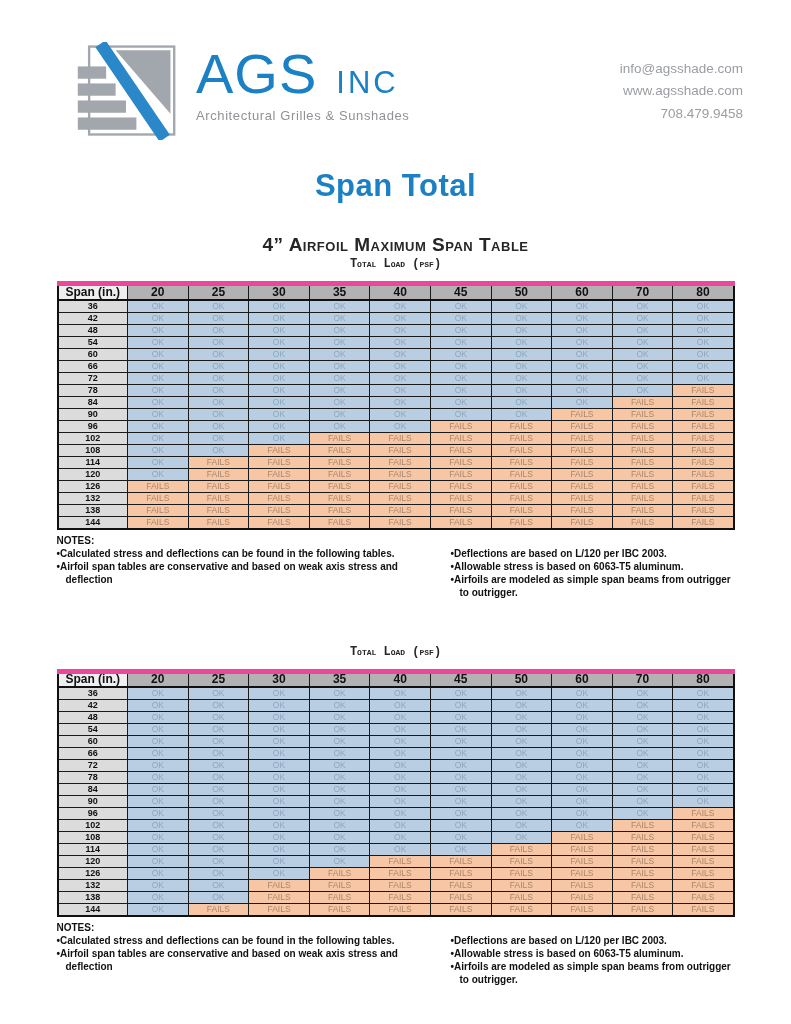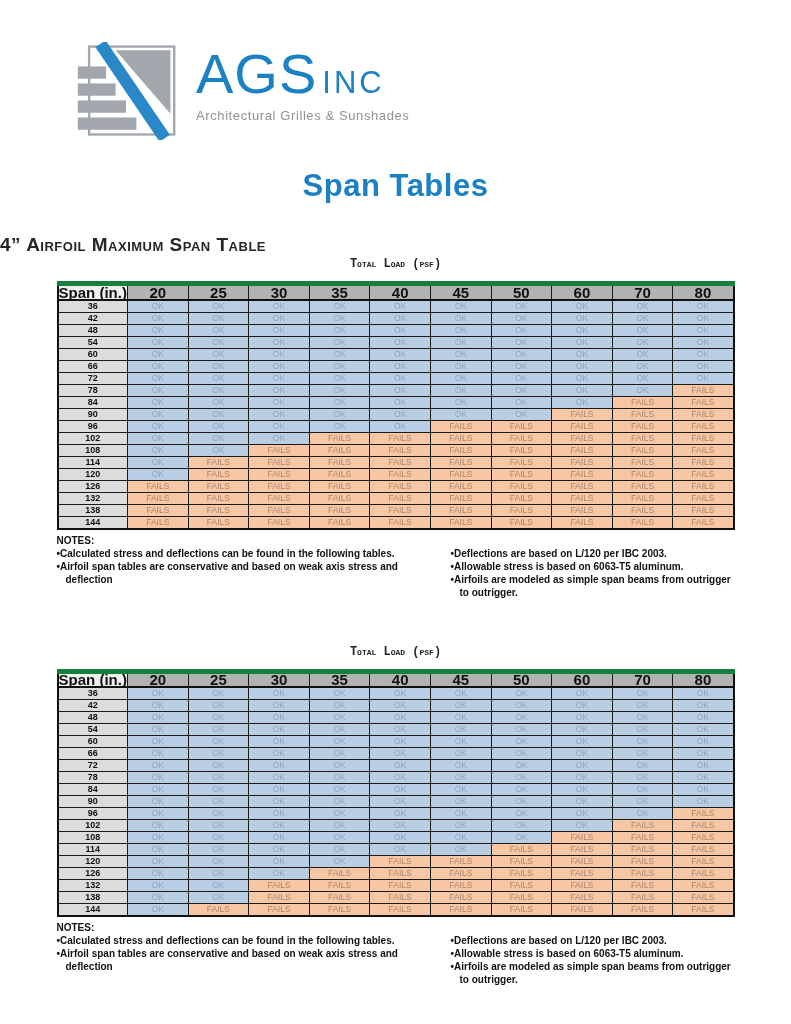--- a/index.html
+++ b/index.html
@@ -6,48 +6,48 @@
   html, body { width: 791px; height: 1024px; background: #ffffff; overflow: hidden; }
   body { font-family: "Liberation Sans", sans-serif; color: #222; }
   .page { width: 791px; height: 1024px; position: relative; }
 
   
   .letterhead { display: flex; align-items: flex-start; padding: 42px 48px 0 74px; }
   .logo-mark { flex: 0 0 auto; }
   .brand { margin-left: 18px; padding-top: 4px; }
   .brand-name { display: flex; align-items: baseline; color: var(--brand-blue); }
   .brand-main { font-size: 56px; font-weight: 400; letter-spacing: 1px; line-height: 1; }
-  .brand-suffix { font-size: 31px; font-weight: 400; letter-spacing: 3px; margin-left: 5px; }
+  .brand-suffix { font-size: 31px; font-weight: 400; letter-spacing: 3px; margin-left: 19px; }
   .tagline { margin-top: 6px; font-size: 13px; color: #8f9296; letter-spacing: 0.6px; }
   .contact { margin-left: auto; text-align: right; padding-top: 16px;
              font-size: 13.5px; color: #9a9da1; line-height: 1.65; }
 
   
   .page-title { margin-top: 24px; text-align: center; color: var(--brand-blue);
                 font-size: 31px; font-weight: 700; letter-spacing: 0.5px; }
 
   
   .table-section { margin-top: 30px; }
   .table-section + .table-section { margin-top: 46px; }
-  .tbl-title { font-variant: small-caps; font-weight: 700;
+  .tbl-title { text-align: center; font-variant: small-caps; font-weight: 700;
                font-size: 19px; color: #262626; letter-spacing: 0.5px; }
   .tbl-subtitle { text-align: center; font-variant: small-caps; font-weight: 700;
                   font-size: 12px; color: #262626; margin: 1px 0 10px; font-family: Liberation Mono, monospace; }
 
   .table-host { width: 678px; margin: 0 auto; }
   table.span-table { width: 678px; border-collapse: collapse; table-layout: fixed;
                      border: 2px solid #111; }
   table.span-table col.c-span { width: 70px; }
   table.span-table th, table.span-table td {
     border: 1px solid #1a1a1a; height: 12px; padding: 0;
     text-align: center; vertical-align: middle; line-height: 11px;
   }
   table.span-table thead th {
-    background: var(--header-row-bg); color: #111; font-size: 15px; font-weight: 700;
-    border-top: 5px solid #15803d; border-bottom: 2px solid #111; height: 16px;
+    background: var(--header-row-bg); color: #111; font-size: 12px; font-weight: 700;
+    border-top: 5px solid #ec4899; border-bottom: 2px solid #111; height: 16px;
   }
   table.span-table thead th.span-h { background: var(--span-header-bg); }
   td.span-cell { background: var(--span-col-bg); color: #111; font-size: 9px; font-weight: 700; }
   td.ok   { background: var(--ok-bg);    color: var(--ok-text);    font-size: 8.5px; }
   td.fails{ background: var(--fails-bg); color: var(--fails-text); font-size: 8.5px; }
 
   
   .notes { width: 678px; margin: 5px auto 0; font-size: 10px; font-weight: 700; color: #111; }
   .notes-heading { margin-bottom: 1px; }
   .notes-cols { display: flex; justify-content: flex-end; }
@@ -74,23 +74,28 @@
         <line x1="28" y1="0" x2="96" y2="100" stroke="#2a87c8" stroke-width="13"></line>
       </svg>
     </div>
     <div class="brand">
       <div class="brand-name">
         <span class="brand-main">AGS</span>
         <span class="brand-suffix">INC</span>
       </div>
       <div class="tagline">Architectural Grilles &amp; Sunshades</div>
     </div>
+    <div class="contact">
+      <div>info@agsshade.com</div>
+      <div>www.agsshade.com</div>
+      <div>708.479.9458</div>
+    </div>
   </header>
 
-  <h1 class="page-title">Span Tables</h1>
+  <h1 class="page-title">Span Total</h1>
 
   <section class="table-section">
     <h2 class="tbl-title">4” Airfoil Maximum Span Table</h2>
     <h3 class="tbl-subtitle">Total Load (psf)</h3>
     <div class="table-host">
         <table class="span-table">
           <colgroup>
             <col class="c-span">
             <col>
             <col>

